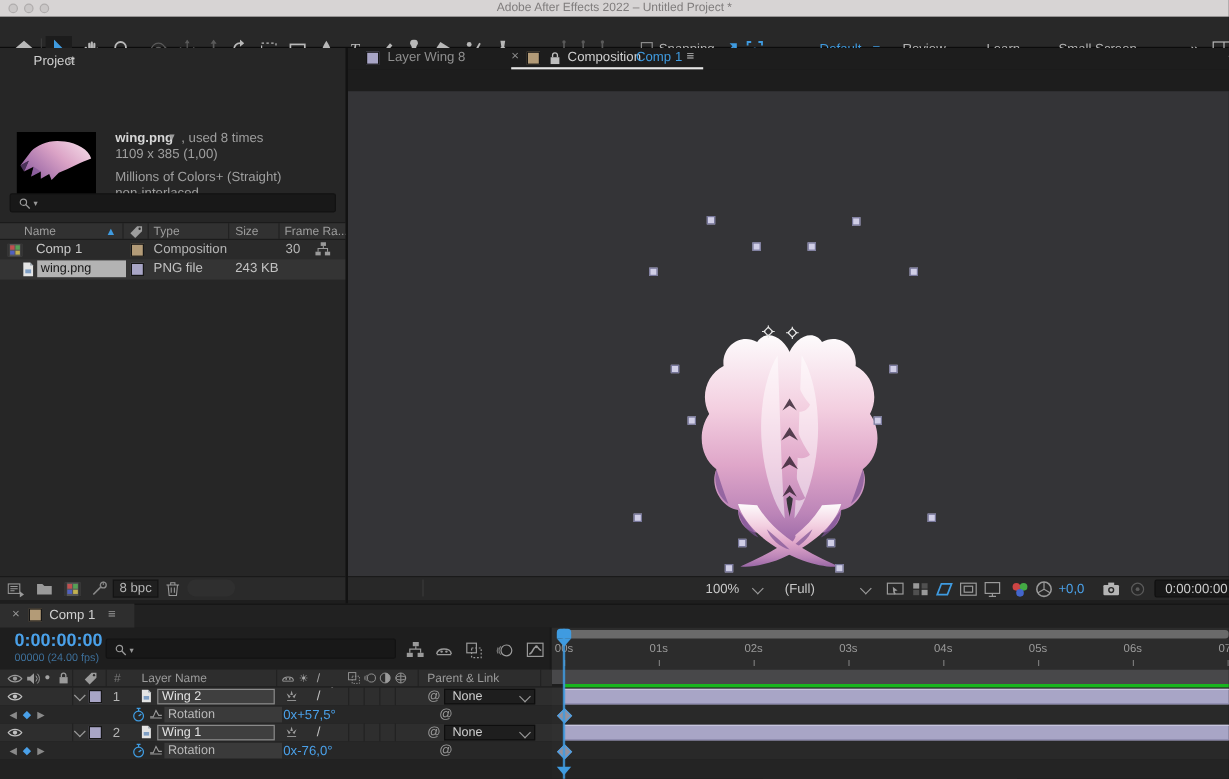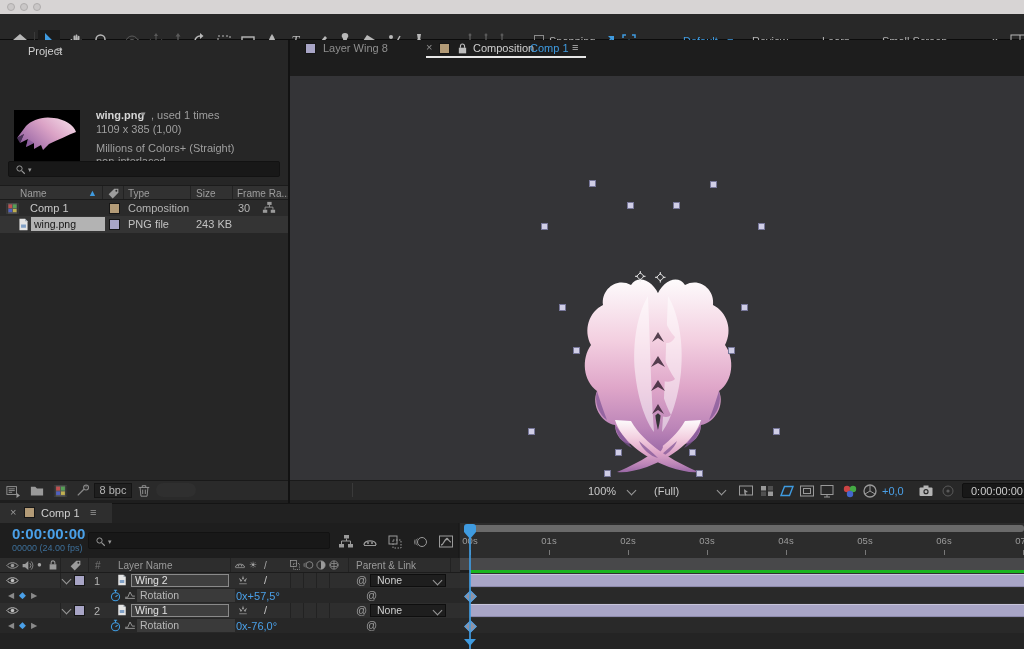--- a/index.html
+++ b/index.html
@@ -59,20 +59,21 @@
   .hdr-cells .glyph{font-size:10px;}
   .txt{position:absolute;white-space:nowrap;}
 </style>
 </head>
 <body>
 
 <div class="abs titlebar">
   <span class="tlight" style="left:7px"></span>
   <span class="tlight" style="left:20px"></span>
   <span class="tlight" style="left:33px"></span>
+  <div class="titletext">Adobe After Effects 2022 – Untitled Project *</div>
 </div>
 
 <div class="abs toolbar">
   <i class="ic tool abs" style="left:12px">
       <svg viewBox="0 0 16 16">
         <path fill="currentColor" d="M8 1 L15 7 H13 V14 H9.5 V10 H6.5 V14 H3 V7 H1 Z"></path>
       </svg>
     </i>
   <span class="sep-v" style="left:34px;top:18px;height:18px"></span>
   <div class="abs" style="left:38px;top:16px;width:22px;height:22px;background:#1c1c1c"></div>
@@ -233,21 +234,21 @@
             <stop offset="1" stop-color="#9a68a6"></stop>
         </linearGradient>
       </defs>
       <path fill="url(#twg)" d="M62,22 C60,15 50,9 40,8 C28,6 18,10 12,16 L3,28 L10,24 L6,33 L14,29 L12,37 L20,33 L20,39 L27,35 L29,40 L35,34 C44,30 54,25 62,22 Z"></path>
       <path fill="#7d5394" opacity="0.6" d="M3,28 L10,24 L6,33 Z M12,37 L20,33 L14,29 Z"></path>
     </svg>
   </div>
 
   <span class="txt" style="left:96px;top:69px;color:#d6d6d6;font-weight:bold">wing.png</span>
   <span class="glyph" style="left:141px;top:69px;font-size:9px;color:#9a9a9a">▾</span>
-  <span class="txt" style="left:151px;top:69px;color:#9f9f9f">, used 1 times</span>
+  <span class="txt" style="left:151px;top:69px;color:#9f9f9f">, used 8 times</span>
   <span class="txt" style="left:96px;top:83px;color:#9f9f9f">1109 x 385 (1,00)</span>
   <span class="txt" style="left:96px;top:102px;color:#9f9f9f">Millions of Colors+ (Straight)</span>
   <span class="txt" style="left:96px;top:115px;color:#9f9f9f">non-interlaced</span>
 
   <div class="abs searchbox" style="left:8px;top:121px;width:272px;height:16px">
     <i class="ic" style="left:6px;top:2px;width:12px;height:12px;color:#9a9a9a">
         <svg viewBox="0 0 16 16">
           <circle cx="6" cy="6" r="3.5" fill="none" stroke="currentColor" stroke-width="1.3"></circle>
           <path stroke="currentColor" stroke-width="1.5" d="M8.7 8.7 L13 13"></path>
         </svg>

